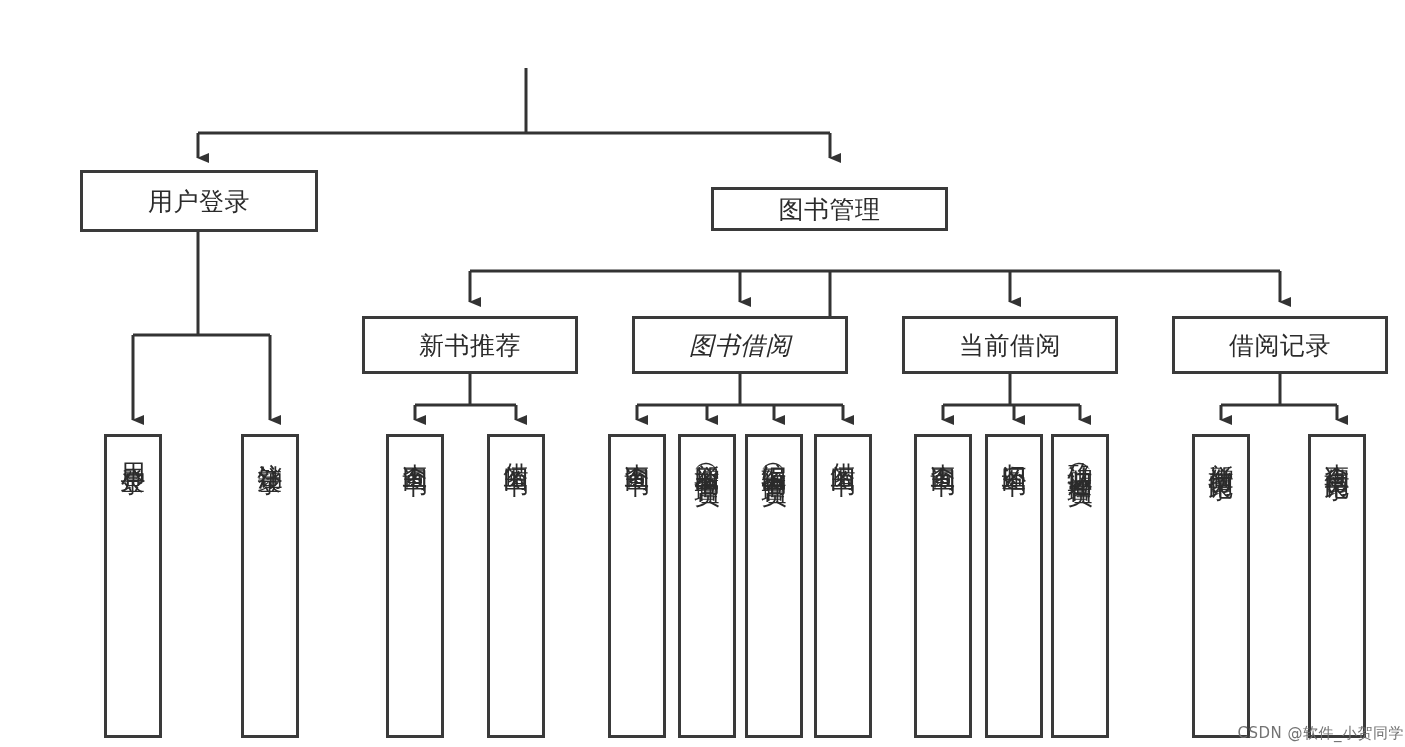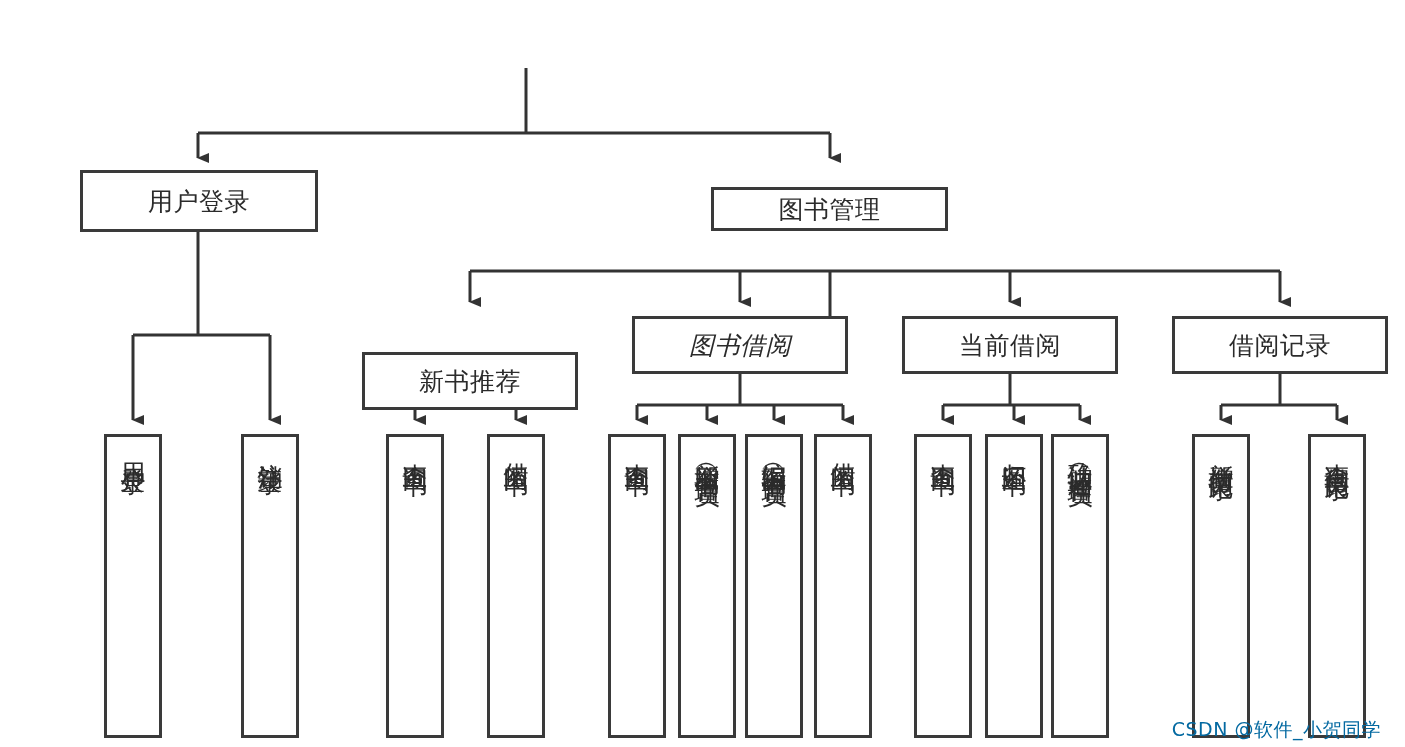--- a/index.html
+++ b/index.html
@@ -60,24 +60,24 @@
     writing-mode: vertical-rl;
     text-orientation: upright;
     font-size: 25px;
     line-height: 1;
     letter-spacing: 3px;
     white-space: nowrap;
   }
   
   #watermark {
     position: absolute;
-    right: 24px;
+    right: 1px;
     bottom: 4px;
-    font-size: 19px;
-    color: #0369a1;
+    font-size: 15px;
+    color: #737373;
     letter-spacing: 0.5px;
     z-index: 5;
     white-space: nowrap;
     font-family: "DejaVu Sans", "Liberation Sans", sans-serif;
   }
 </style>
 </head>
 <body>
 
 <div id="diagram-root">
@@ -133,21 +133,21 @@
   </svg>
 
 
   <div class="node horiz" style="left: 80px; top: 170px; width: 238px; height: 62px;">
     <span class="label">用户登录</span>
   </div>
   <div class="node horiz" style="left: 711px; top: 170px; width: 237px; height: 44px; margin-top: 17px;">
     <span class="label">图书管理</span>
   </div>
 
-  <div class="node horiz" style="left: 362px; top: 316px; width: 216px; height: 58px; margin-top: 36px;">
+  <div class="node horiz" style="left: 362px; top: 316px; width: 216px; height: 58px;">
     <span class="label">新书推荐</span>
   </div>
   <div class="node horiz" style="left: 632px; top: 316px; width: 216px; height: 58px; font-style: italic;">
     <span class="label">图书借阅</span>
   </div>
   <div class="node horiz" style="left: 1172px; top: 316px; width: 216px; height: 58px;">
     <span class="label">借阅记录</span>
   </div>
   <div class="node horiz" style="left: 902px; top: 316px; width: 216px; height: 58px;">
     <span class="label">当前借阅</span>

